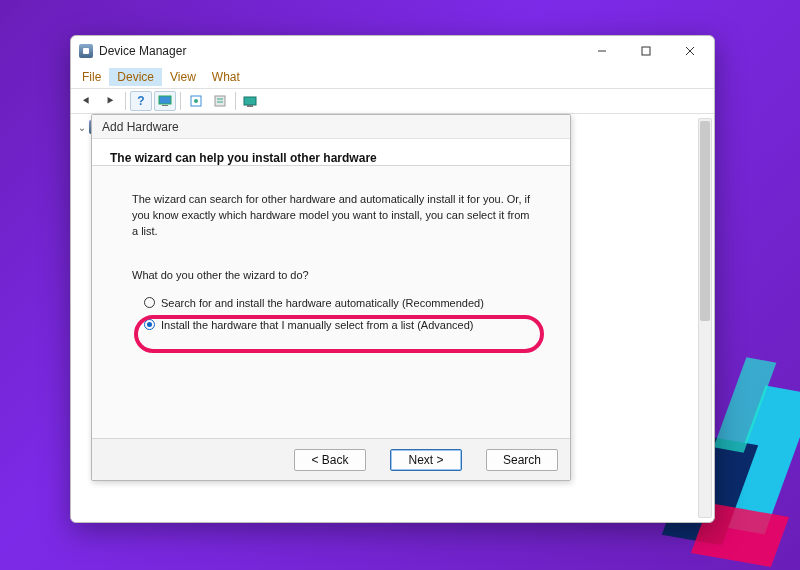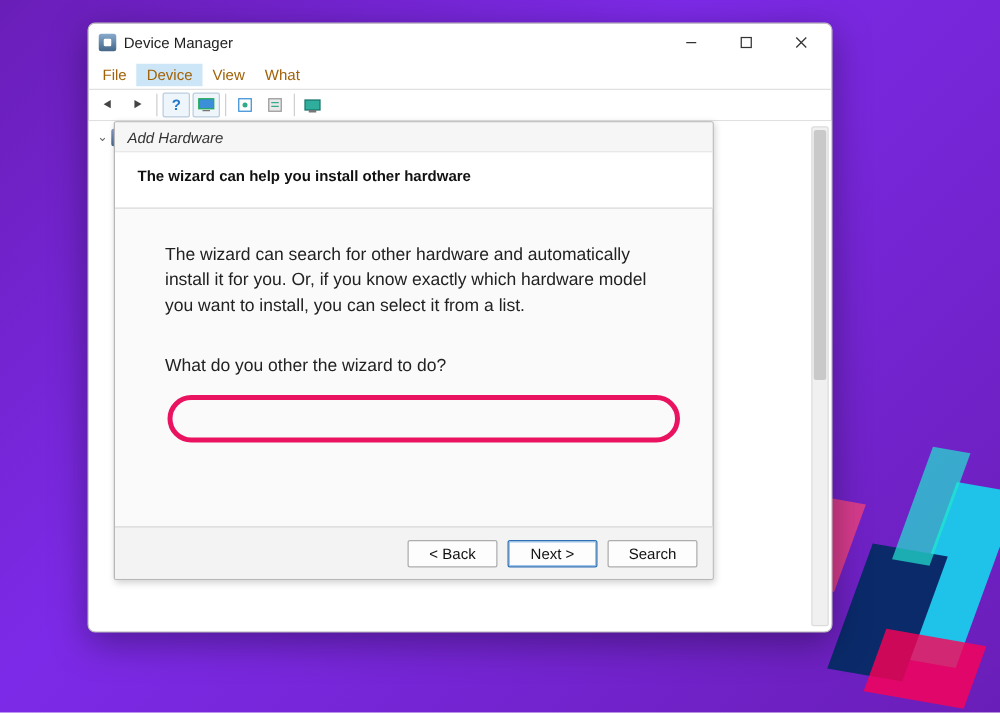--- a/index.html
+++ b/index.html
@@ -11,21 +11,21 @@
   
   .deco { position: absolute; right: 0; bottom: 0; width: 170px; height: 260px; overflow: hidden; }
   .deco .b { position: absolute; transform: skew(-20deg, 10deg); }
   .b1 { width: 50px; height: 140px; background: #1fc2e8; right: 10px; bottom: 40px; }
   .b2 { width: 60px; height: 100px; background: #0a2a6a; right: 60px; bottom: 30px; }
   .b3 { width: 40px; height: 70px; background: #d63b8c; right: 120px; bottom: 100px; }
   .b4 { width: 80px; height: 50px; background: #f05; right: 20px; bottom: 10px; opacity:.8;}
   .b5 { width: 30px; height: 90px; background: #22e6d0; right: 40px; bottom: 120px; opacity:.7;}
   
   .window {
-    position: absolute; left: 70px; top: 18px; width: 596px; height: 488px;
+    position: absolute; left: 70px; top: 35px; width: 645px; height: 488px;
     background: #fff; border: 1px solid #bdbdbd; border-radius: 6px;
     box-shadow: 0 8px 30px rgba(0,0,0,.35);
     display: flex; flex-direction: column;
   }
   .titlebar {
     height: 30px; display: flex; align-items: center; padding: 0 2px 0 8px;
     font-size: 12px; color: #222;
   }
   .title-icon {
     width: 14px; height: 14px; margin-right: 6px;
@@ -63,42 +63,42 @@
     position:absolute; left:1px; right:1px; top:2px; height:200px;
     background:#c9c9c9; border-radius:2px;
   }
   
   .dialog {
     position:absolute; left:20px; top:0px; width:480px; height:367px;
     background:#fafafa; border:1px solid #b7b7b7; border-radius:2px;
     box-shadow: 1px 2px 6px rgba(0,0,0,.18);
     display:flex; flex-direction:column;
   }
-  .dlg-title { height:24px; display:flex; align-items:center; padding:0 10px; font-size:12px; color:#333; background:#f6f6f6; border-bottom:1px solid #e3e3e3;font-style:italic;}
-  .dlg-header { padding:12px 18px 18px 18px; background:#fff; border-bottom:1px solid #d7d7d7;}
+  .dlg-title { height:24px; display:flex; align-items:center; padding:0 10px; font-size:12px; color:#333; background:#f6f6f6; border-bottom:1px solid #e3e3e3;}
+  .dlg-header { padding:12px 18px 0 18px; background:#fff; border-bottom:1px solid #d7d7d7;}
   .dlg-header .hdr { font-size:12px; font-weight:700; color:#111;}
-  .dlg-body { flex:1; padding:26px 32px 10px 40px; font-size:14px; color:#222; position:relative;}
+  .dlg-body { flex:1; padding:26px 32px 10px 40px; font-size:11px; color:#222; position:relative;}
   .dlg-body p { line-height:1.45; }
   .prompt { margin-top:28px; }
   .options { margin-top:8px; padding-left:12px; position:relative;}
   .opt { display:flex; align-items:center; gap:6px; height:22px; }
   .radio {
     width:11px; height:11px; border:1px solid #333; border-radius:50%; display:inline-block; position:relative; flex:none;
   }
   .radio.checked { border-color:#0a64c8; }
   .radio.checked::after {
     content:""; position:absolute; left:2px; top:2px; width:5px; height:5px; background:#0a64c8; border-radius:50%;
   }
   .highlight {
     position:absolute; border:4px solid #e91360; border-radius:22px;
     left:42px; top:149px; width:410px; height:38px; pointer-events:none;
   }
   .dlg-footer {
     height:42px; border-top:1px solid #d7d7d7; display:flex; align-items:center;
-    justify-content:flex-end; gap:8px; padding:0 12px; background:#f3f3f3;
+    justify-content:flex-end; gap:24px; padding:0 12px; background:#f3f3f3;
   }
   .btn {
     min-width:72px; height:22px; font-size:12px; color:#111; background:#fdfdfd;
     border:1px solid #adadad; border-radius:2px; display:flex; align-items:center; justify-content:center;
     padding:0 10px;
   }
   .btn.primary { border-color:#2f6fb3; box-shadow: inset 0 0 0 1px #9cc5ec; }
 </style>
 </head>
 <body>
@@ -186,20 +186,30 @@
     </div>
 
     <div class="dialog">
       <div class="dlg-title">Add Hardware</div>
       <div class="dlg-header">
         <div class="hdr">The wizard can help you install other hardware</div>
       </div>
       <div class="dlg-body">
         <p>The wizard can search for other hardware and automatically install it for you. Or, if you know exactly which hardware model you want to install, you can select it from a list.</p>
         <p class="prompt">What do you other the wizard to do?</p>
+        <div class="options">
+          <label class="opt">
+            <span class="radio"></span>
+            <span>Search for and install the hardware automatically (Recommended)</span>
+          </label>
+          <label class="opt">
+            <span class="radio checked"></span>
+            <span>Install the hardware that I manually select from a list (Advanced)</span>
+          </label>
+        </div>
         <div class="highlight"></div>
       </div>
       <div class="dlg-footer">
         <div class="btn">&lt; Back</div>
         <div class="btn primary">Next &gt;</div>
         <div class="btn">Search</div>
       </div>
     </div>
   </div>
 </div>

